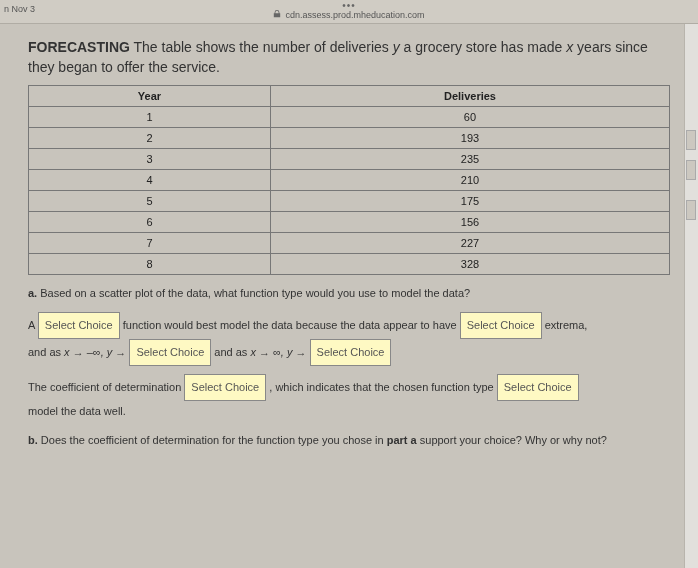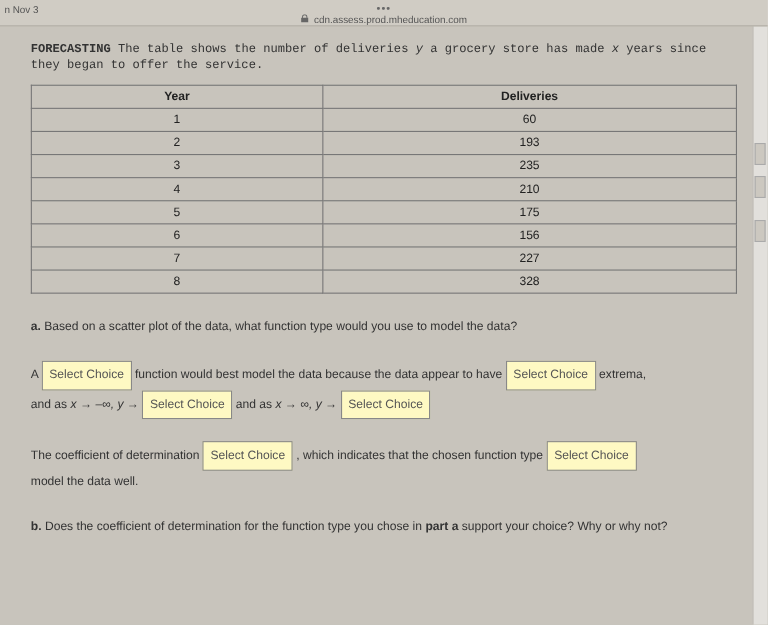--- a/index.html
+++ b/index.html
@@ -10,66 +10,65 @@
     height: 568px;
     overflow: hidden;
     position: relative;
   }
   .topbar {
     height: 24px;
     background: #d0ccc4;
     font-size: 9px;
     color: #555;
     display: flex;
-    align-items: flex-end;
+    align-items: center;
     padding: 0 8px;
     border-bottom: 1px solid #b0aca4;
     position: relative;
   }
   .topbar-left { position: absolute; left: 4px; top: 4px; }
   .topbar-center {
     width: 100%;
     text-align: center;
     display: flex;
     flex-direction: column;
     align-items: center;
     gap: 1px;
   }
   .dots { font-size: 10px; letter-spacing: 1px; color: #666; line-height: 6px;}
   .lock-line { display: flex; align-items: center; gap: 4px; color: #555;}
   .content {
     padding: 14px 28px 10px 28px;
   }
   .heading-line {
-    font-size: 11px;
+    font-size: 14px;
     color: #333;
     line-height: 1.4;
     margin-bottom: 8px;
-    font-family: Liberation Mono, monospace;
   }
   .heading-bold { font-weight: bold; }
   .ital { font-style: italic; }
   table {
     border-collapse: collapse;
     width: 100%;
     font-size: 11px;
     color: #222;
   }
   th, td {
     border: 1px solid #777;
-    padding: 4px 22px;
+    padding: 4px 10px;
     text-align: center;
     height: 20px;
   }
   th { font-weight: bold; }
   .q-text {
     font-size: 11px;
     color: #333;
     line-height: 1.9;
-    margin-top: 20px;
+    margin-top: 8px;
   }
   .q-label { font-weight: bold; }
   .select-choice {
     display: inline-block;
     border: 1px solid #888;
     padding: 2px 6px;
     font-size: 11px;
     color: #555;
     background: #fef9c3;
     vertical-align: baseline;

